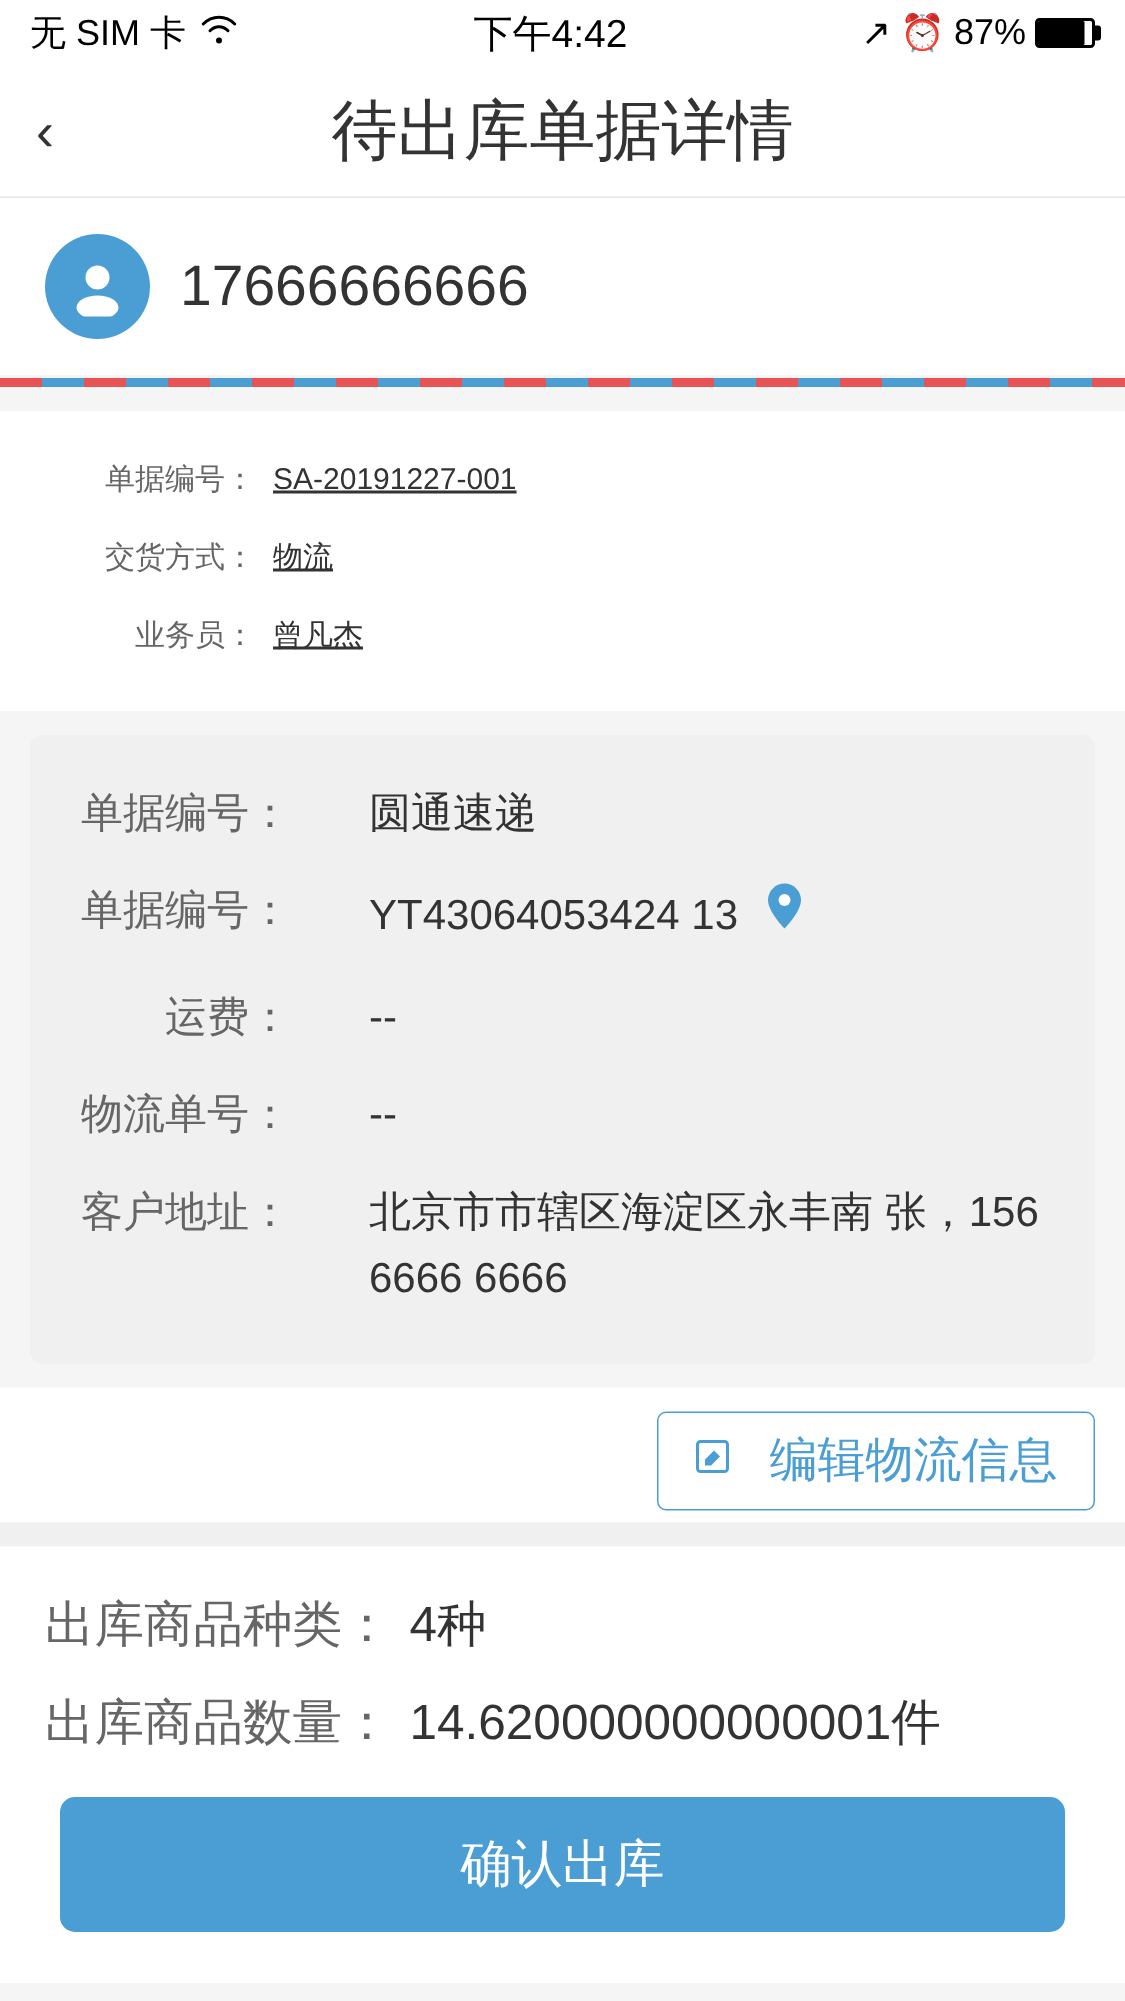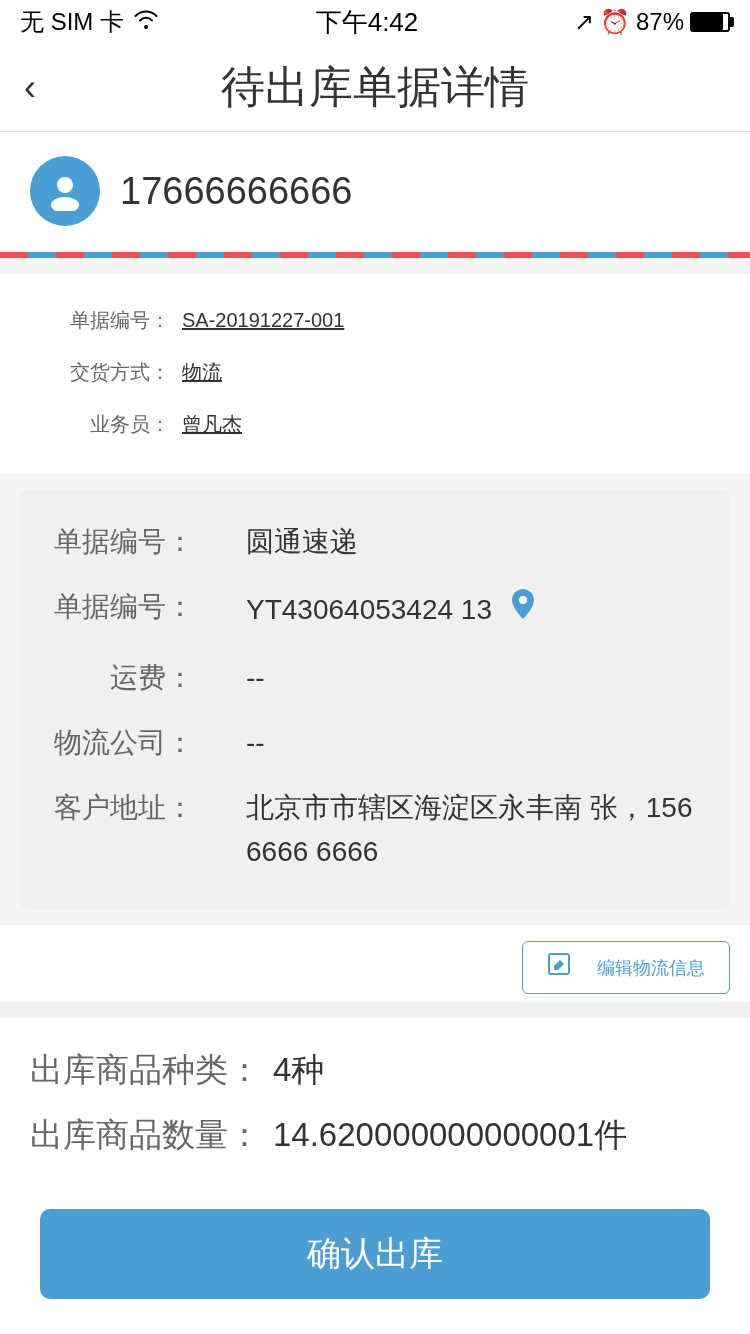--- a/index.html
+++ b/index.html
@@ -178,21 +178,21 @@
     .edit-btn-row {
       display: flex;
       justify-content: flex-end;
       padding: 16px 20px 8px;
       background: #fff;
     }
     .edit-btn {
       border: 1.5px solid #4a9ed4;
       border-radius: 6px;
       color: #4a9ed4;
-      font-size: 18px;
+      font-size: 32px;
       padding: 10px 24px;
       background: #fff;
       display: flex;
       align-items: center;
       gap: 24px;
       cursor: pointer;
     }
 
     
     .section-separator {
@@ -238,21 +238,21 @@
       background: #fff;
       display: flex;
       align-items: center;
       gap: 8px;
       cursor: pointer;
     }
 
     
     .bottom-area {
       position: fixed;
-      bottom: 1px;
+      bottom: 12px;
       left: 0;
       width: 750px;
       background: #fff;
       padding: 20px 40px 34px;
     }
     .confirm-btn {
       width: 100%;
       height: 90px;
       background: #4a9ed4;
       border: none;
@@ -344,21 +344,21 @@
             <circle cx="15" cy="13" r="4" fill="#fff"></circle>
           </svg>
         </span>
       </span>
     </div>
     <div class="logistics-row">
       <span class="logistics-label">运费：</span>
       <span class="logistics-value">--</span>
     </div>
     <div class="logistics-row">
-      <span class="logistics-label">物流公司：</span>
+      <span class="logistics-label">物流单号：</span>
       <span class="logistics-value">--</span>
     </div>
     <div class="logistics-row">
       <span class="logistics-label">客户地址：</span>
       <span class="logistics-value" style="flex-wrap:wrap;">北京市市辖区海淀区永丰南  张，156 6666 6666</span>
     </div>
   </div>
 
   <div class="edit-btn-row">
     <button class="edit-btn">

